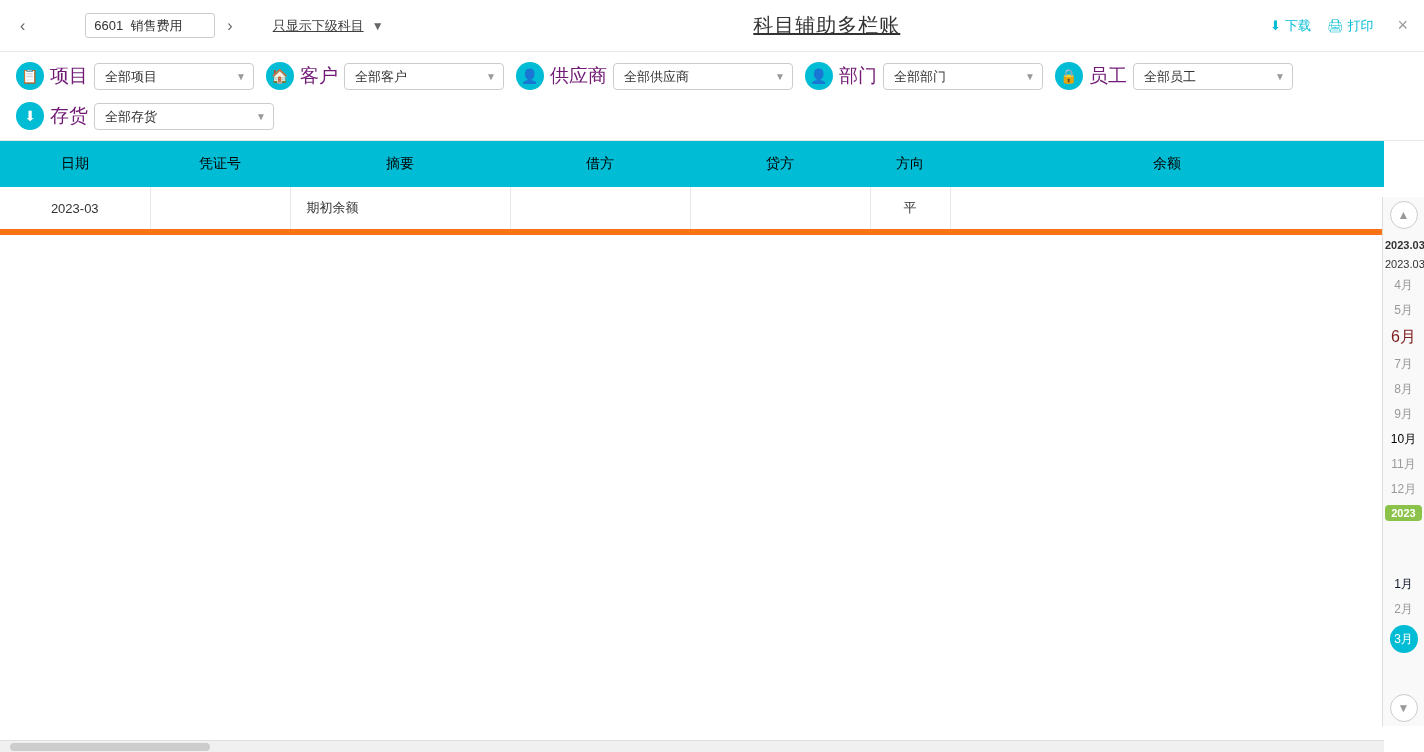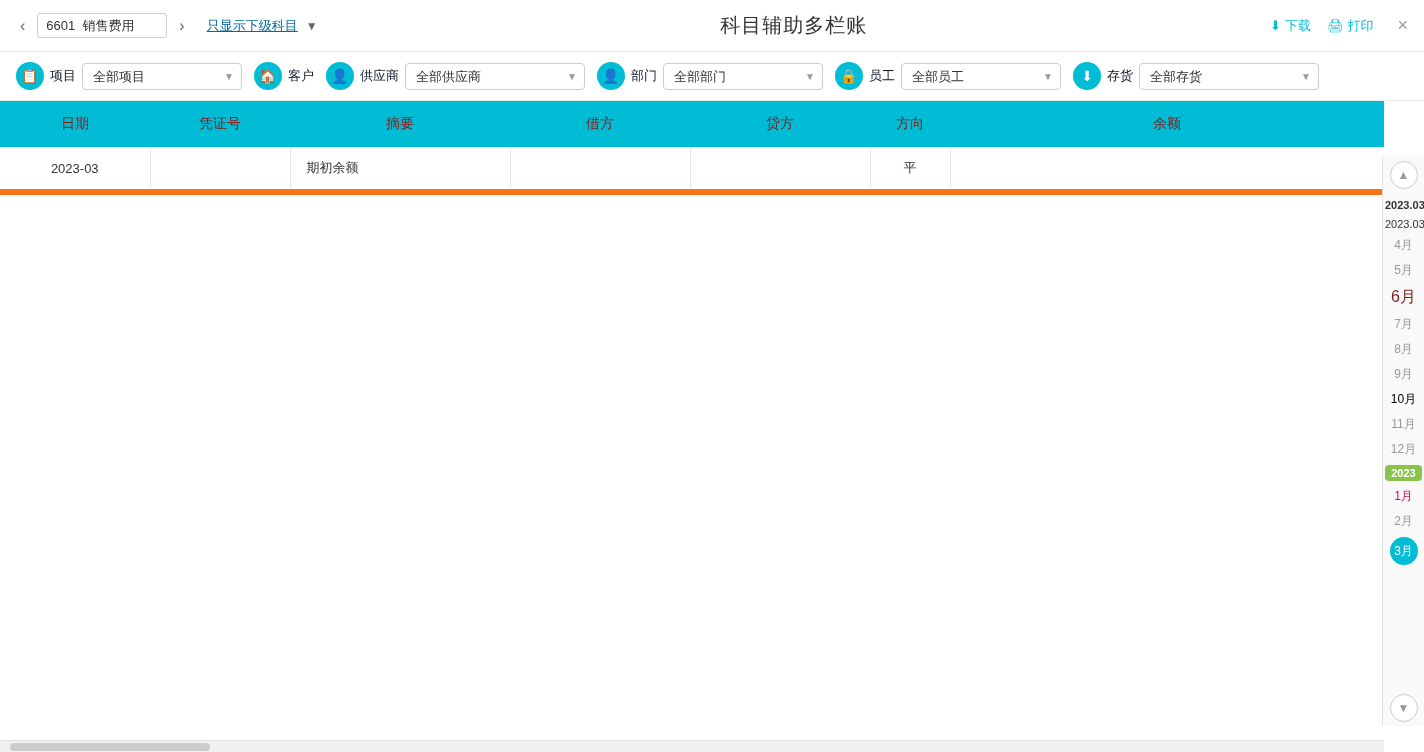--- a/index.html
+++ b/index.html
@@ -22,48 +22,50 @@
       border-bottom: 1px solid #e8e8e8;
       gap: 8px;
     }
     .nav-btn {
       background: none; border: none; cursor: pointer; color: #666; font-size: 16px; padding: 2px 4px;
     }
     .account-code-box {
       display: flex;
       align-items: center;
       gap: 6px;
+      margin-left: 48px;
     }
     .account-input {
       border: 1px solid #ccc;
       border-radius: 3px;
       padding: 4px 8px;
       font-size: 13px;
       width: 130px;
       color: #333;
     }
     .show-sub-label {
-      color: #0369a1;
+      color: #404040;
       text-decoration: underline;
       cursor: pointer;
       font-size: 13px;
-      margin-left: 10px;
+      margin-left: 28px;
     }
     .dropdown-arrow-small {
       color: #666;
       font-size: 12px;
       cursor: pointer;
     }
     .page-title {
       flex: 1;
       text-align: center;
       font-size: 20px;
       font-weight: 500;
       color: #333;
       letter-spacing: 1px;
+      text-decoration: underline;
     }
     .toolbar-actions {
       display: flex;
       align-items: center;
       gap: 16px;
     }
     .action-btn {
       display: flex;
       align-items: center;
       gap: 4px;
@@ -102,22 +104,22 @@
       border-radius: 50%;
       background: #00bcd4;
       display: flex;
       align-items: center;
       justify-content: center;
       color: #fff;
       font-size: 14px;
       flex-shrink: 0;
     }
     .filter-label {
-      color: #0f172a;
-      font-size: 13px;
+      color: #701a75;
+      font-size: 19px;
       white-space: nowrap;
     }
     .filter-select {
       border: 1px solid #ccc;
       border-radius: 4px;
       padding: 5px 28px 5px 10px;
       font-size: 13px;
       color: #333;
       background: #fff;
       appearance: none;
@@ -149,21 +151,21 @@
       position: relative;
       padding-right: 40px;
     }
     table {
       width: 100%;
       border-collapse: collapse;
       table-layout: fixed;
     }
     thead tr {
       background: #00bcd4;
-      color: #7f1d1d;
+      color: #000000;
     }
     thead th {
       padding: 14px 10px;
       font-weight: 500;
       font-size: 14px;
       text-align: center;
       border: none;
     }
     tbody tr {
       border-bottom: 6px solid #f97316;
@@ -279,20 +281,25 @@
       <div class="select-wrapper">
         <select class="filter-select">
           <option>全部项目</option>
         </select>
       </div>
     </div>
 
     <div class="filter-item">
       <div class="filter-icon">🏠</div>
       <span class="filter-label">客户</span>
+      <div class="select-wrapper">
+        <select class="filter-select">
+          <option>全部客户</option>
+        </select>
+      </div>
     </div>
 
     <div class="filter-item">
       <div class="filter-icon">👤</div>
       <span class="filter-label">供应商</span>
       <div class="select-wrapper">
         <select class="filter-select" style="min-width:180px;">
           <option>全部供应商</option>
         </select>
       </div>
@@ -367,21 +374,21 @@
           <div style="font-size: 12px; color: rgb(153, 153, 153); text-align: center; padding: 4px 0px; width: 100%; cursor: pointer;">4月</div>
           <div style="font-size: 12px; color: rgb(153, 153, 153); text-align: center; padding: 4px 0px; width: 100%; cursor: pointer;">5月</div>
           <div style="font-size: 16px; color: #7f1d1d; text-align: center; padding: 4px 0px; width: 100%; cursor: pointer;">6月</div>
           <div style="font-size: 12px; color: rgb(153, 153, 153); text-align: center; padding: 4px 0px; width: 100%; cursor: pointer;">7月</div>
           <div style="font-size: 12px; color: rgb(153, 153, 153); text-align: center; padding: 4px 0px; width: 100%; cursor: pointer;">8月</div>
           <div style="font-size: 12px; color: rgb(153, 153, 153); text-align: center; padding: 4px 0px; width: 100%; cursor: pointer;">9月</div>
           <div style="font-size: 12px; color: #000000; text-align: center; padding: 4px 0px; width: 100%; cursor: pointer;">10月</div>
           <div style="font-size: 12px; color: rgb(153, 153, 153); text-align: center; padding: 4px 0px; width: 100%; cursor: pointer;">11月</div>
           <div style="font-size: 12px; color: rgb(153, 153, 153); text-align: center; padding: 4px 0px; width: 100%; cursor: pointer;">12月</div>
           <div style="background: rgb(139, 195, 74); color: rgb(255, 255, 255); border-radius: 4px; padding: 2px 6px; font-size: 11px; font-weight: bold; text-align: center; margin: 3px auto; cursor: pointer;">2023</div>
-          <div style="font-size: 12px; color: #be185d; text-align: center; padding: 4px 0px; width: 100%; cursor: pointer;">1月</div>
+          <div style="font-size: 12px; color: #0f172a; text-align: center; padding: 4px 0px; width: 100%; cursor: pointer; margin-top: 48px;">1月</div>
           <div style="font-size: 12px; color: rgb(153, 153, 153); text-align: center; padding: 4px 0px; width: 100%; cursor: pointer;">2月</div>
           <div style="background: rgb(0, 188, 212); color: rgb(255, 255, 255); border-radius: 50%; width: 28px; height: 28px; display: flex; align-items: center; justify-content: center; font-size: 12px; margin: 3px auto; cursor: pointer;">3月</div>
         </div>
       <button class="timeline-down-btn">▼</button>
     </div>
   </div>
 
   <div class="scroll-bar-area">
     <div class="scroll-bar-thumb"></div>
   </div>

